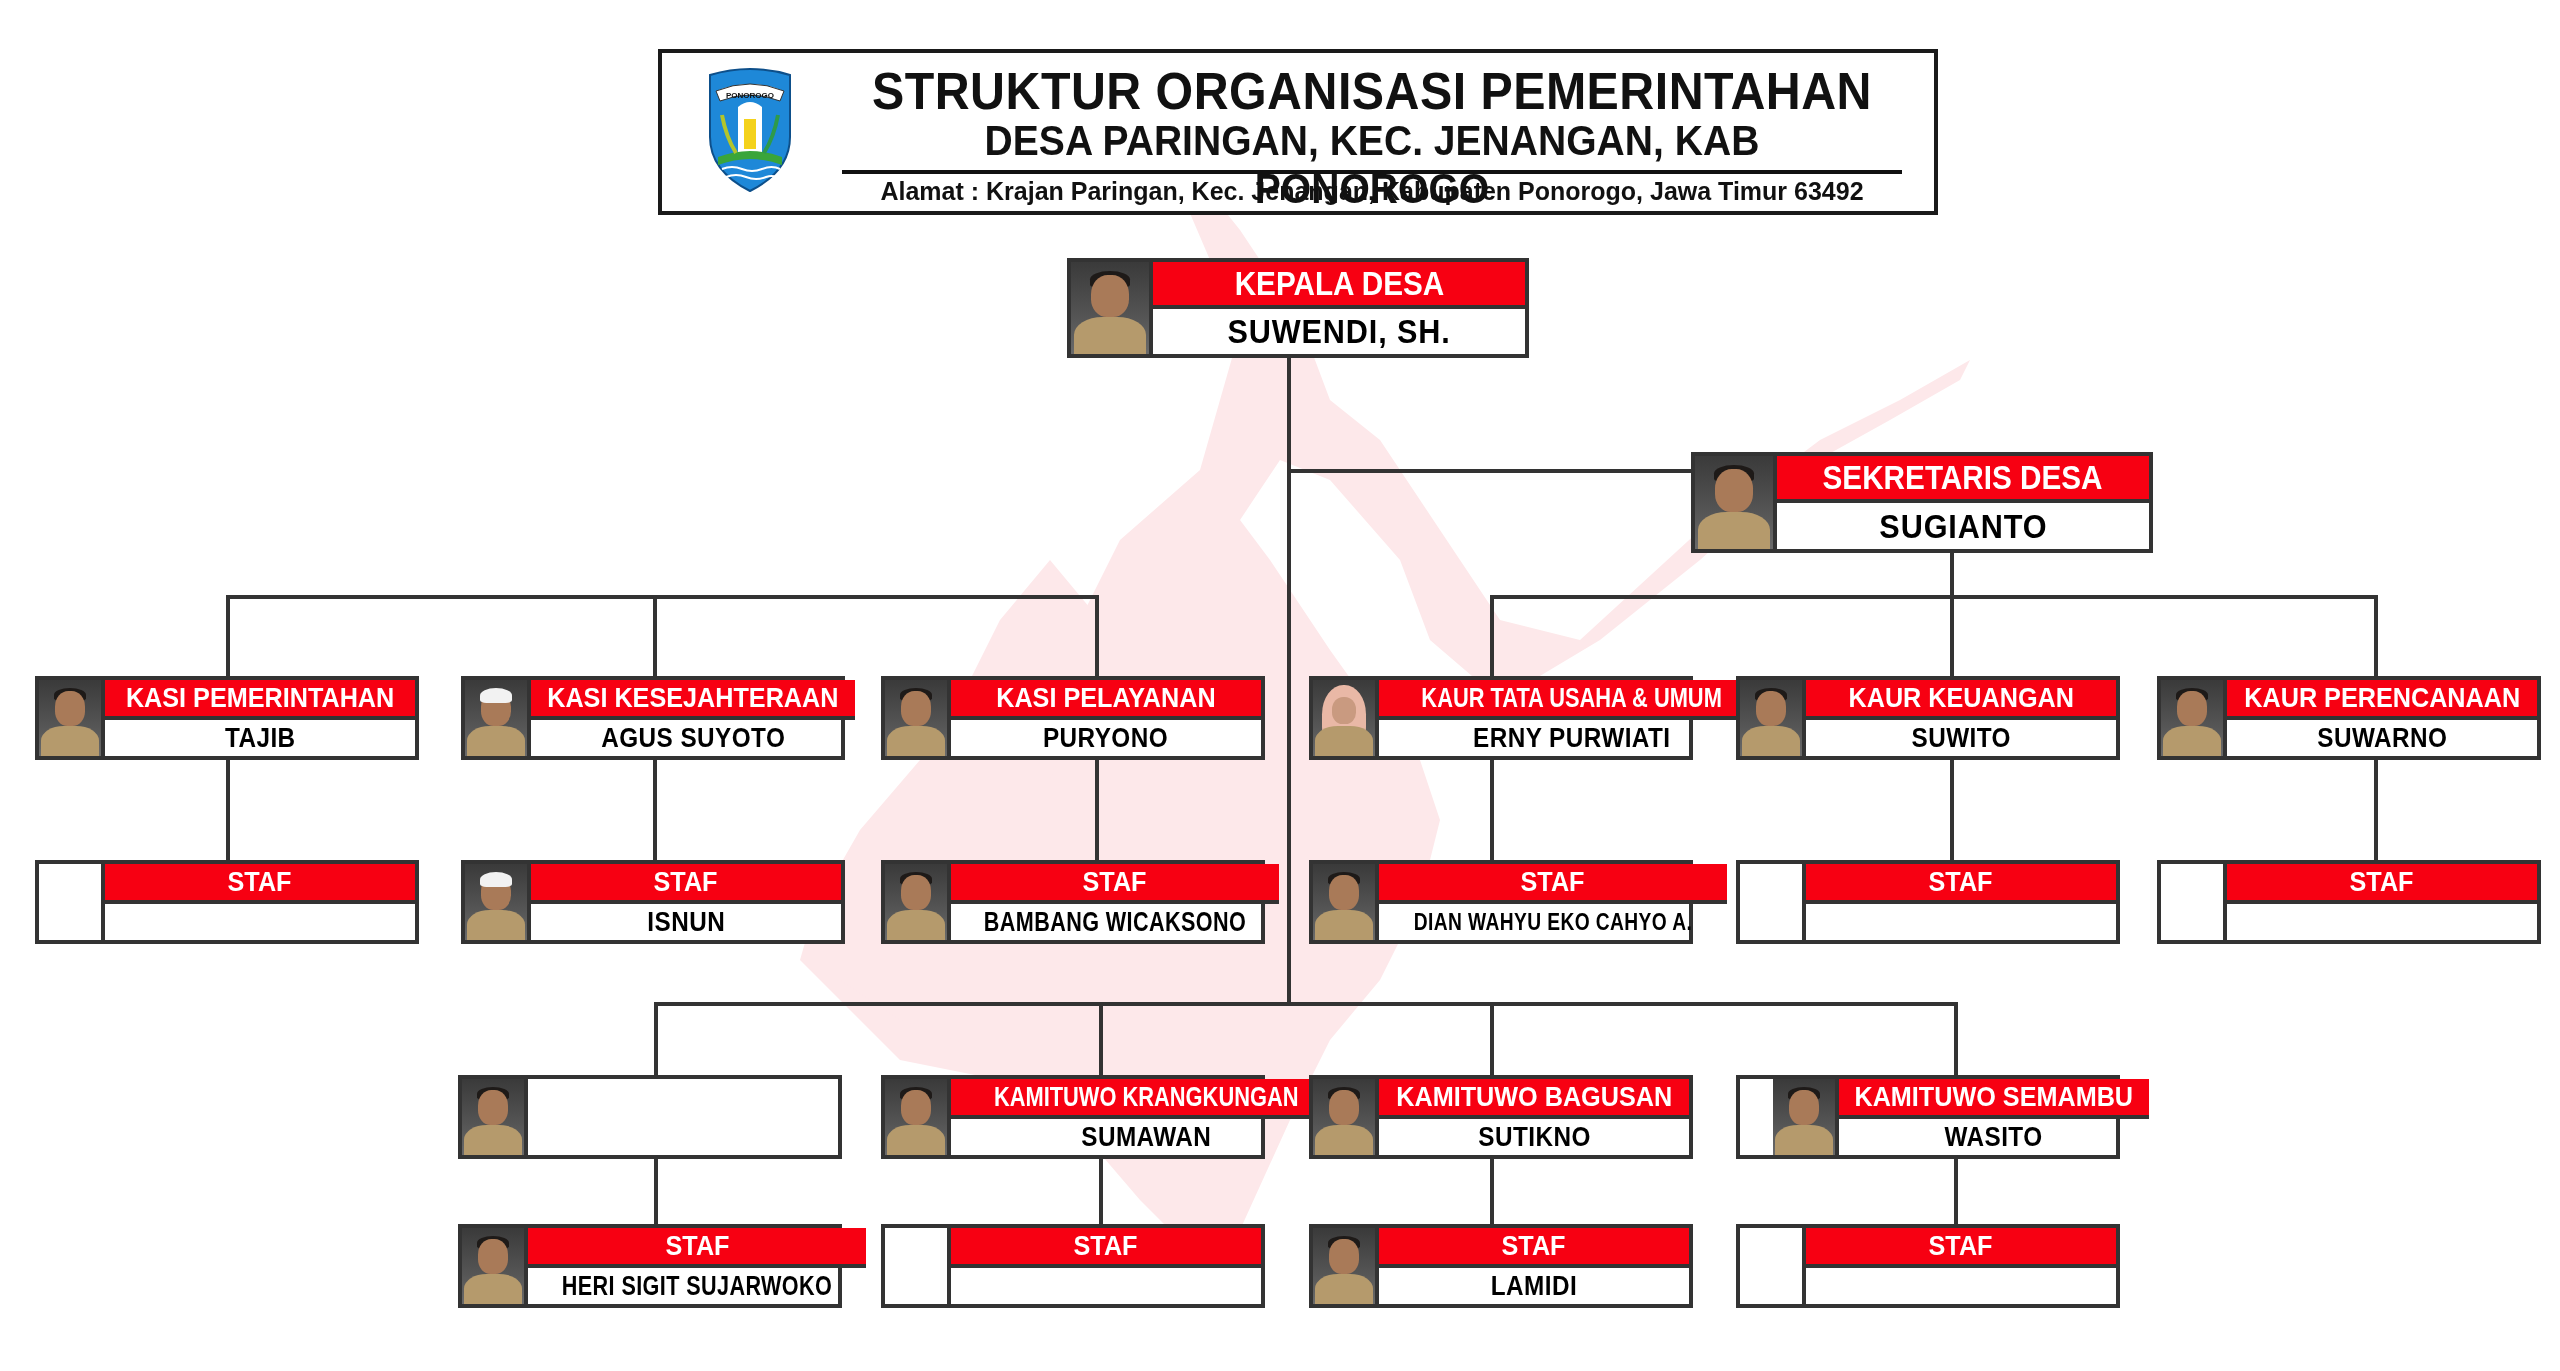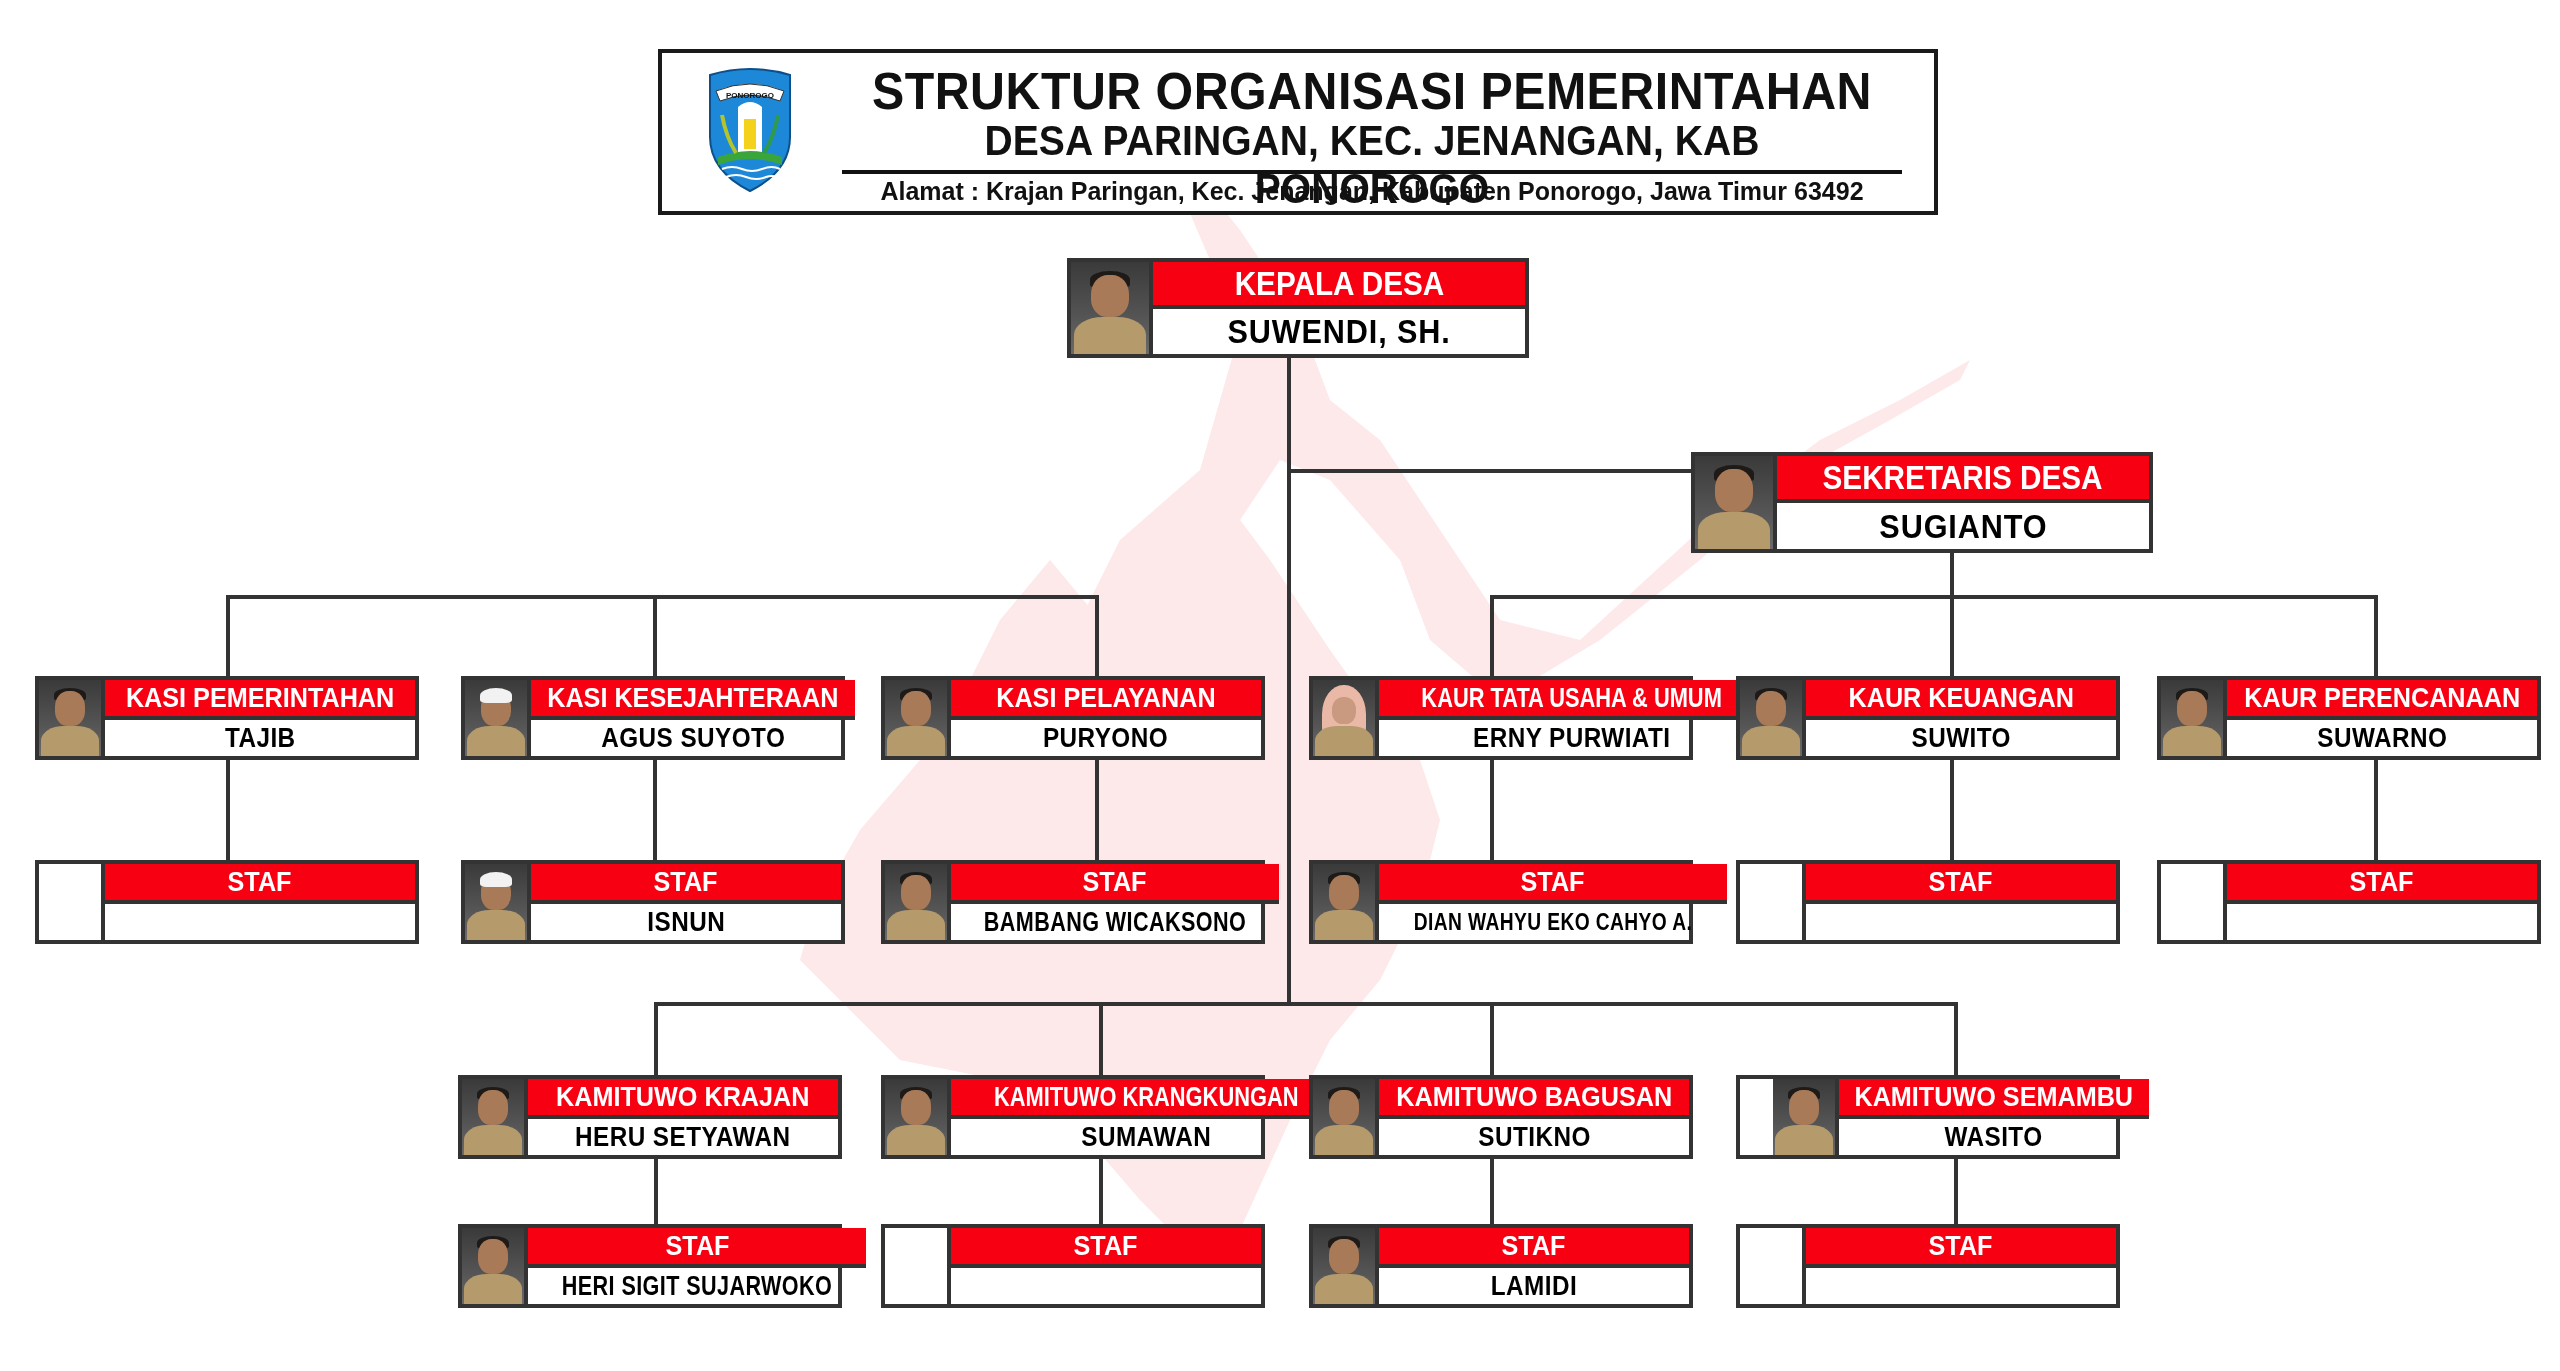--- a/index.html
+++ b/index.html
@@ -312,28 +312,20 @@
   </div>
 </div>
 
 <div class="card sm" style="left:458px; top:1075px; width:384px; height:84px;">
   <div class="photo" style="width:66px;">
       <div class="bg"></div>
       <div class="body"></div>
       <div class="hair"></div>
       <div class="head"></div>
     </div>
-  <div class="right">
-    <div class="role">
-        <span>KAMITUWO KRAJAN</span>
-      </div>
-    <div class="name">
-        <span>HERU SETYAWAN</span>
-      </div>
-  </div>
 </div>
 <div class="card sm" style="left:881px; top:1075px; width:384px; height:84px;">
   <div class="photo" style="width:66px;">
       <div class="bg"></div>
       <div class="body"></div>
       <div class="hair"></div>
       <div class="head"></div>
     </div>
   <div class="right">
     <div class="role narrow">

